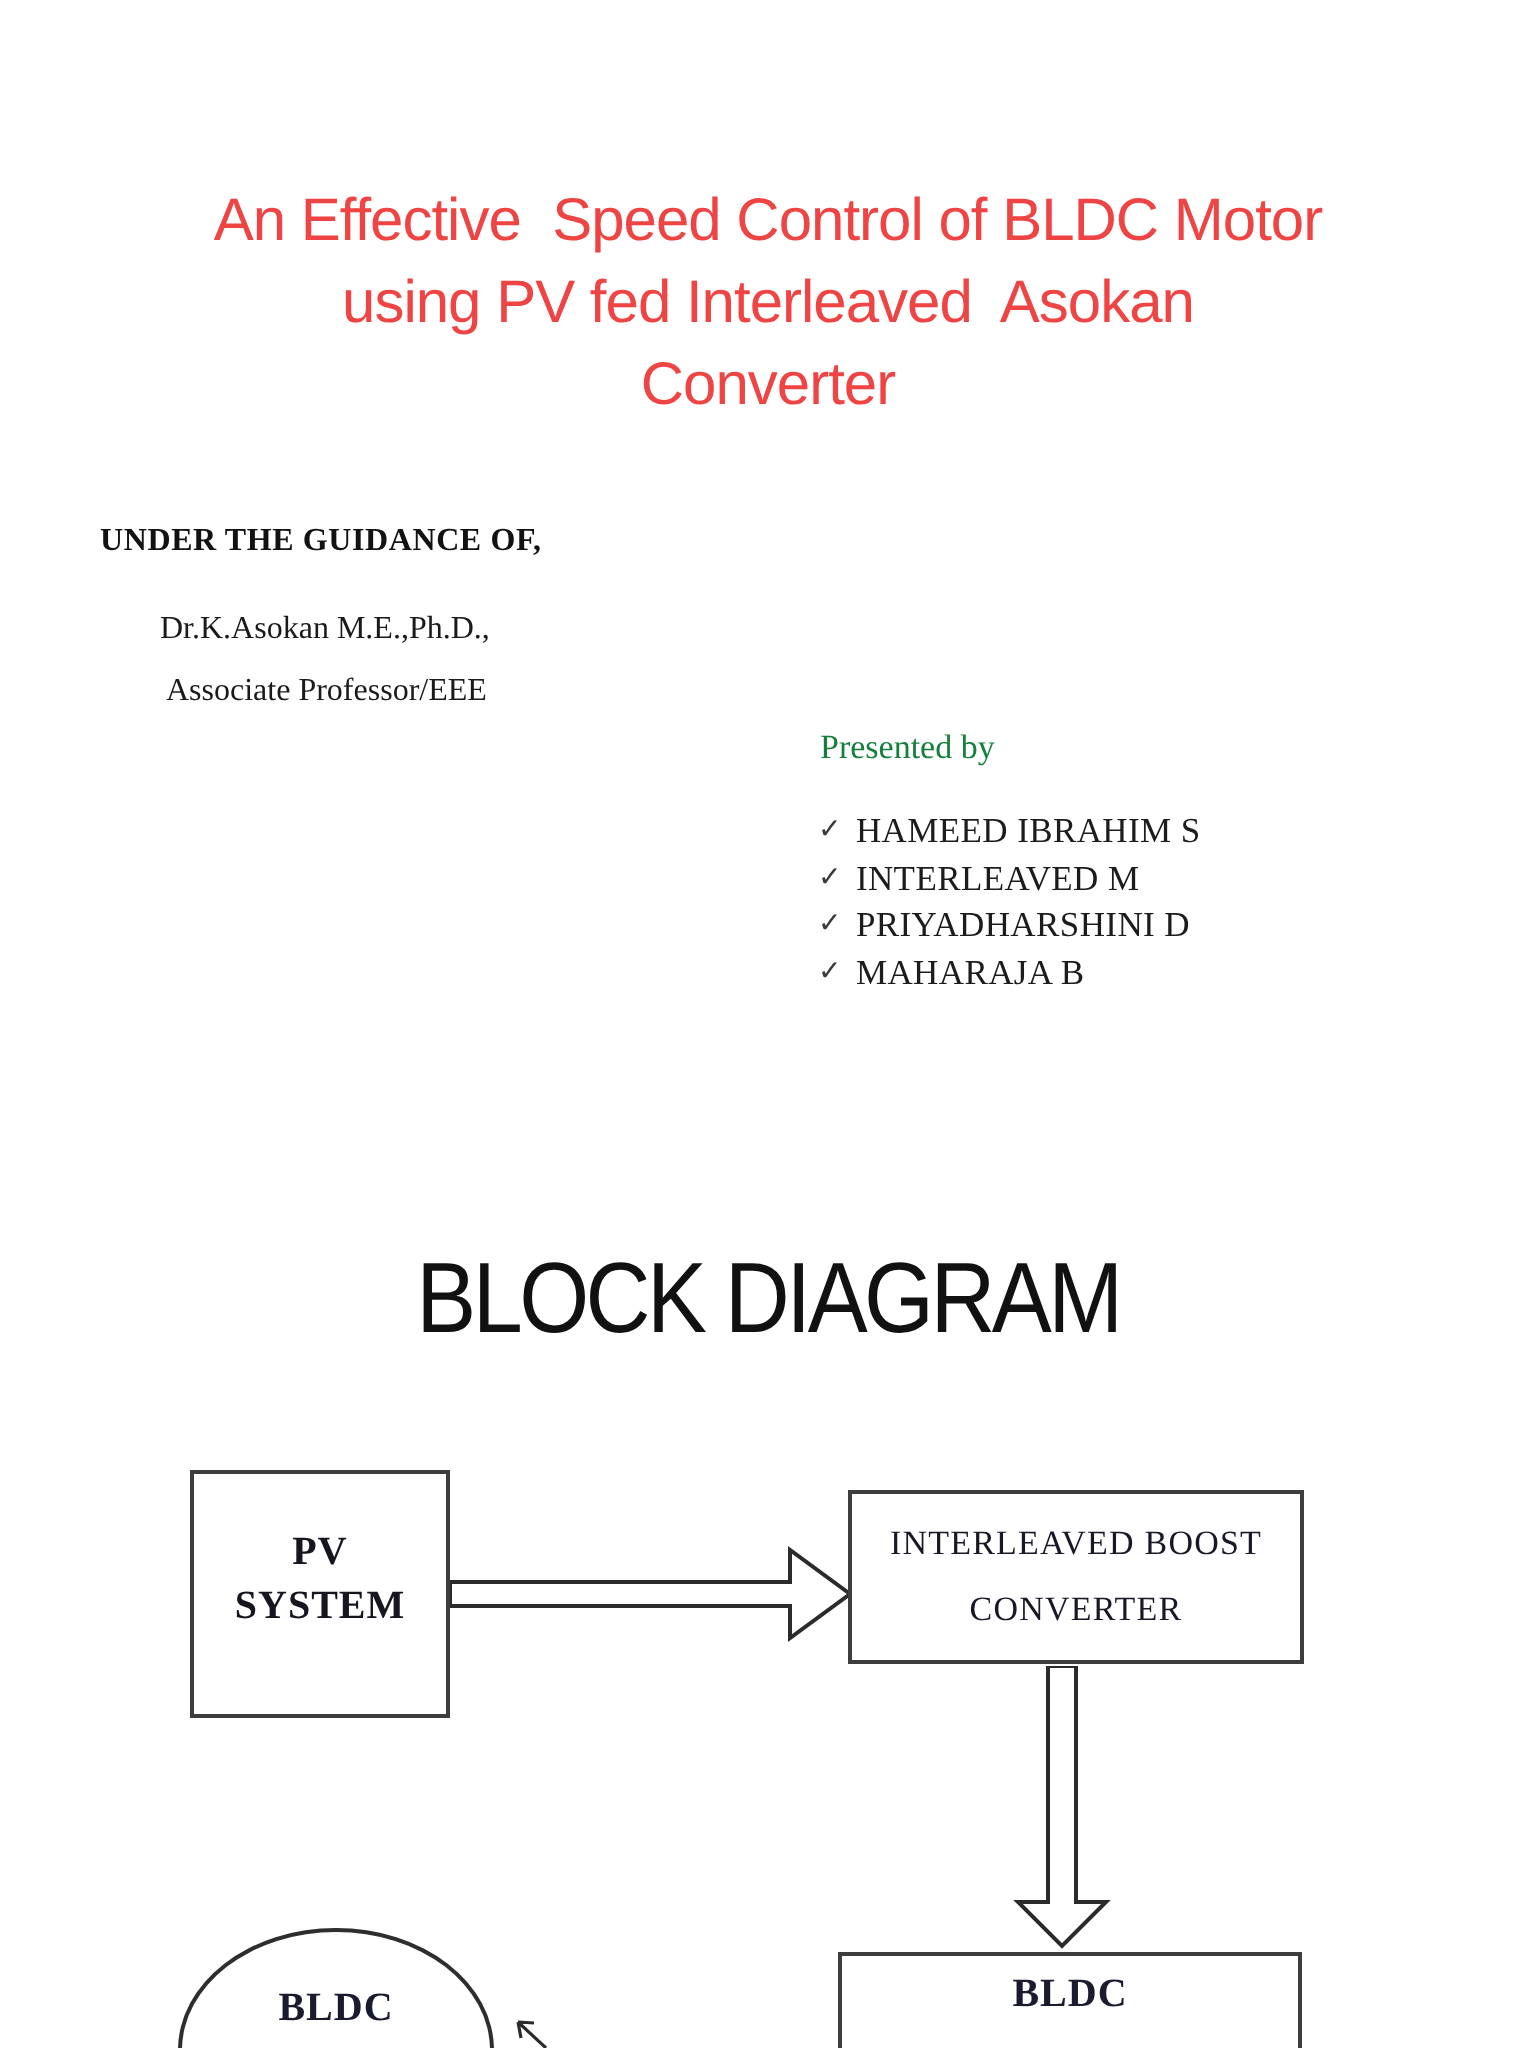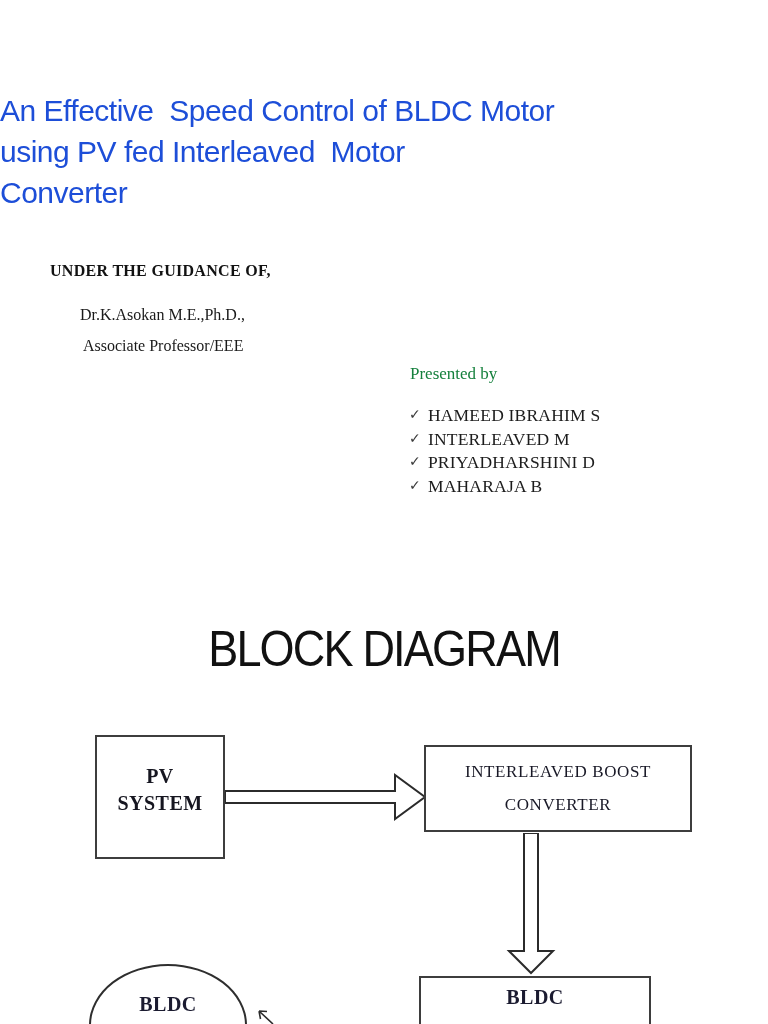--- a/index.html
+++ b/index.html
@@ -10,26 +10,27 @@
     background: #ffffff;
     overflow: hidden;
     font-family: "Liberation Serif", serif;
     color: #141414;
   }
   .abs { position: absolute; }
 
   
   .title {
     top: 90px; left: 0; right: 0;
+    text-align: center;
     font-family: "Liberation Sans", sans-serif;
     font-size: 30px;
     line-height: 41px;
     font-weight: 500;
     letter-spacing: -0.5px;
-    color: #1d4ed8;
+    color: #ef4444;
   }
   .title span { display: block; white-space: pre; }
 
   .guidance-heading {
     left: 50px; top: 262px;
     font-size: 16px; font-weight: bold;
     letter-spacing: 0.3px;
     color: #121212;
   }
   .guidance-name  { left: 80px; top: 306px; font-size: 16px; color: #1a1a1a; }
@@ -77,21 +78,21 @@
     display: flex; flex-direction: column;
     align-items: center; justify-content: center;
     padding-bottom: 14px;
     font-size: 20px; font-weight: bold;
     line-height: 27px;
     letter-spacing: 0.5px;
     color: #161620;
   }
   .conv-box {
     left: 424px; top: 745px;
-    width: 268px; height: 87px;
+    width: 228px; height: 87px;
     border-width: 2px;
     display: flex; flex-direction: column;
     align-items: center; justify-content: center;
     gap: 13px;
     font-size: 17px;
     letter-spacing: 0.6px;
     color: #181826;
   }
   .bldc-box {
     left: 419px; top: 976px;
@@ -116,21 +117,21 @@
   }
   svg { display: block; }
 </style>
 </head>
 <body>
 
 <div class="page">
 
   <div class="abs title">
     <span>An Effective  Speed Control of BLDC Motor</span>
-    <span>using PV fed Interleaved  Motor</span>
+    <span>using PV fed Interleaved  Asokan</span>
     <span>Converter</span>
   </div>
 
   <div class="abs guidance-heading">UNDER THE GUIDANCE OF,</div>
   <div class="abs guidance-name">Dr.K.Asokan M.E.,Ph.D.,</div>
   <div class="abs guidance-title">Associate Professor/EEE</div>
 
   <div class="abs presented-label">Presented by</div>
 
   <div class="abs presenters">

